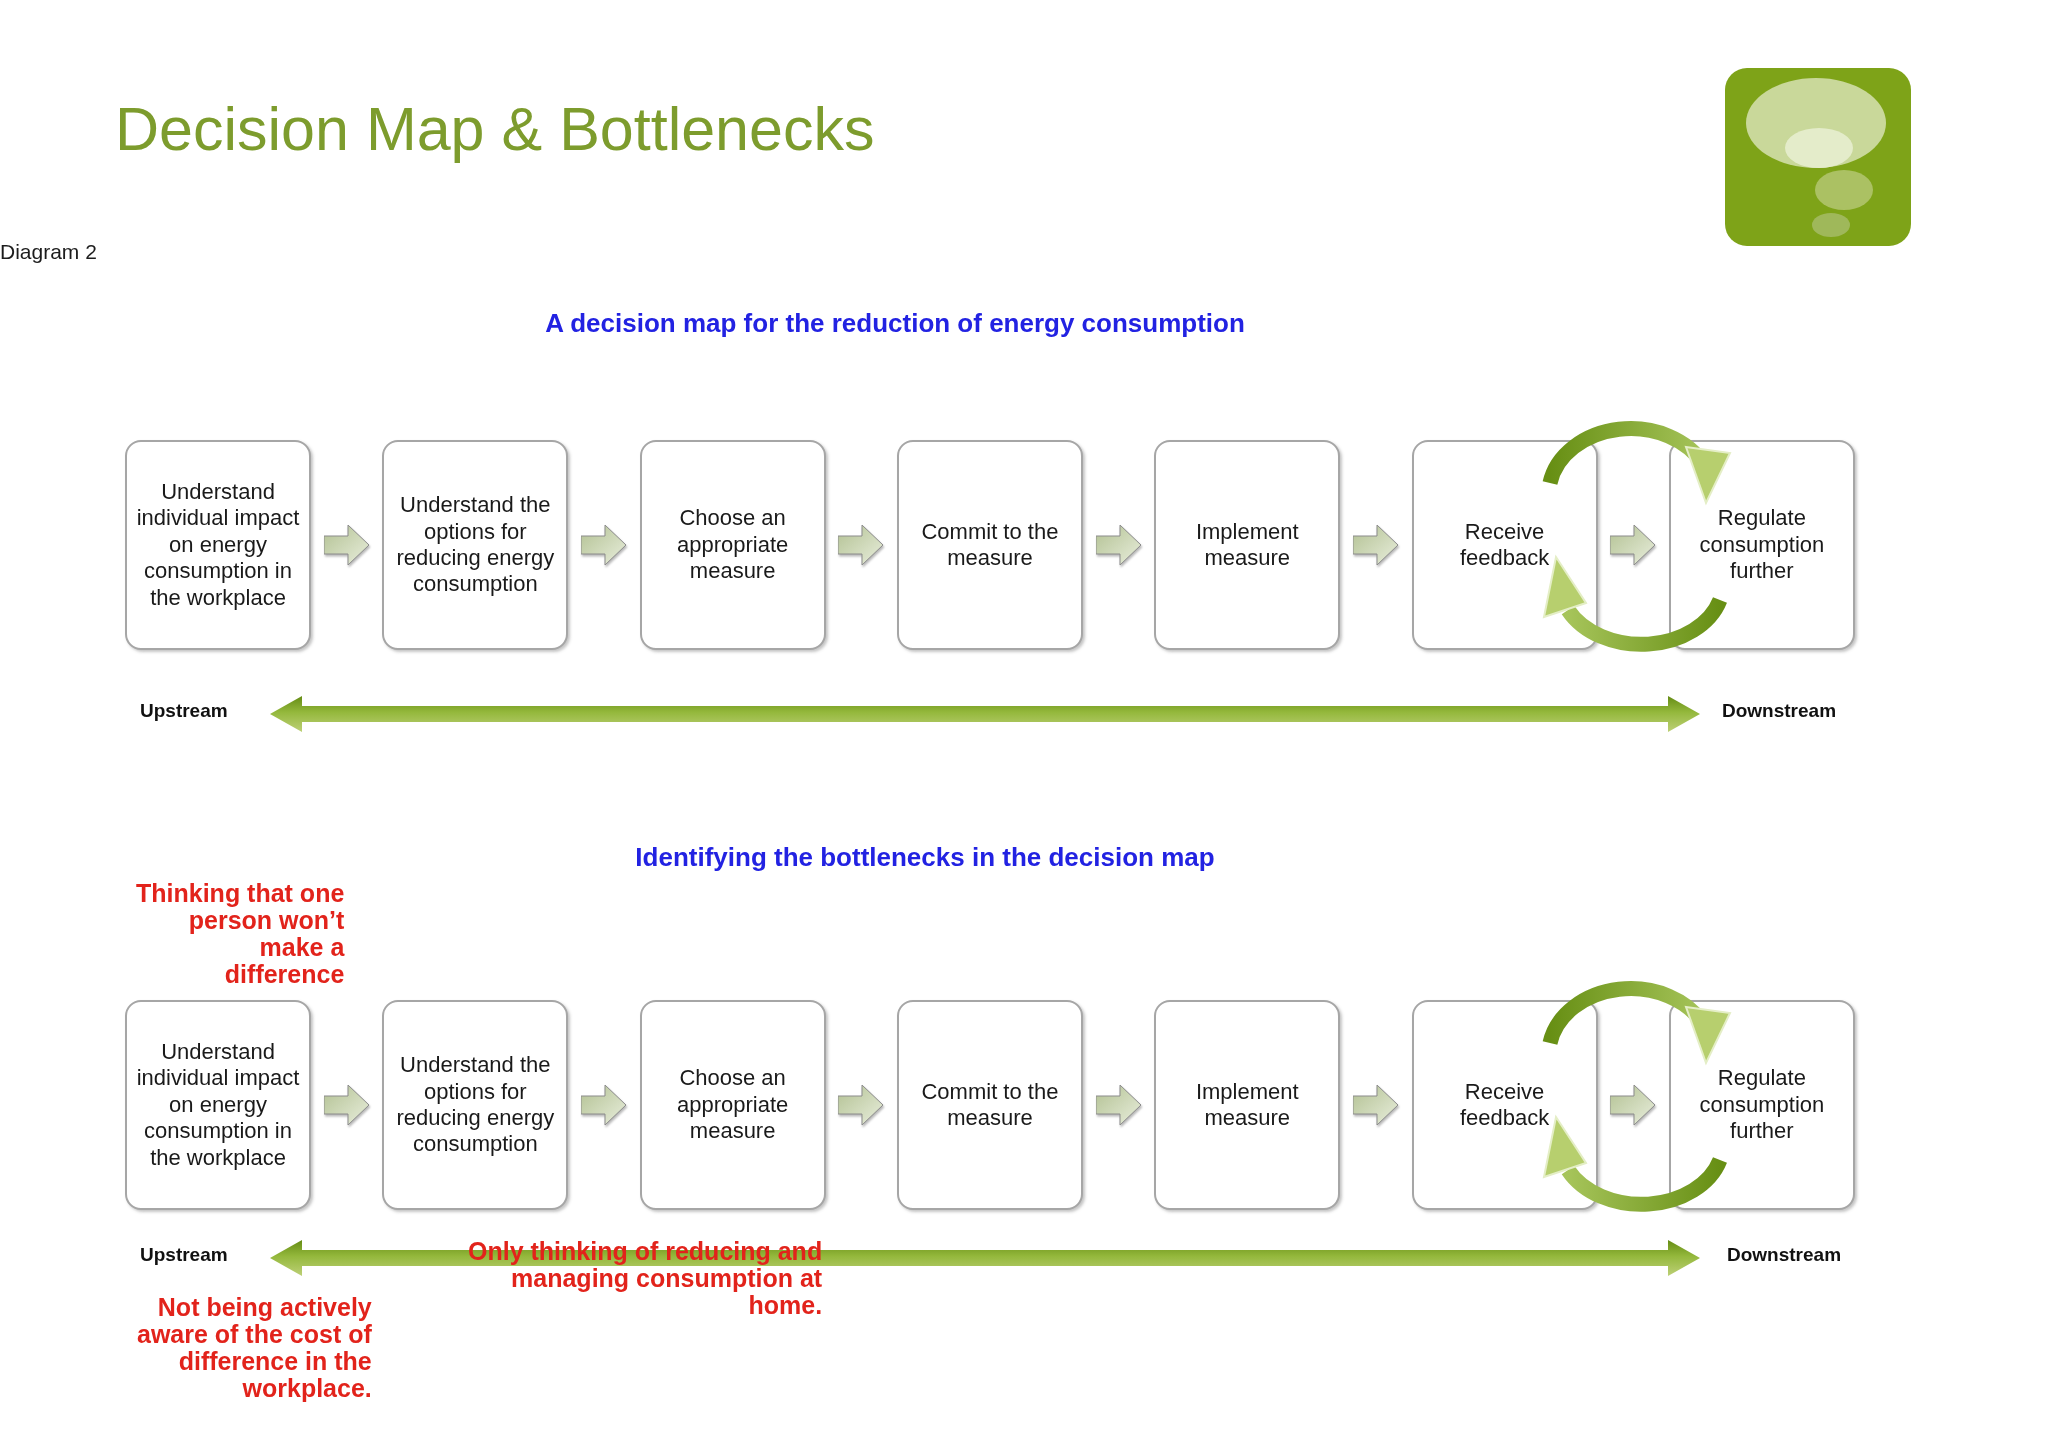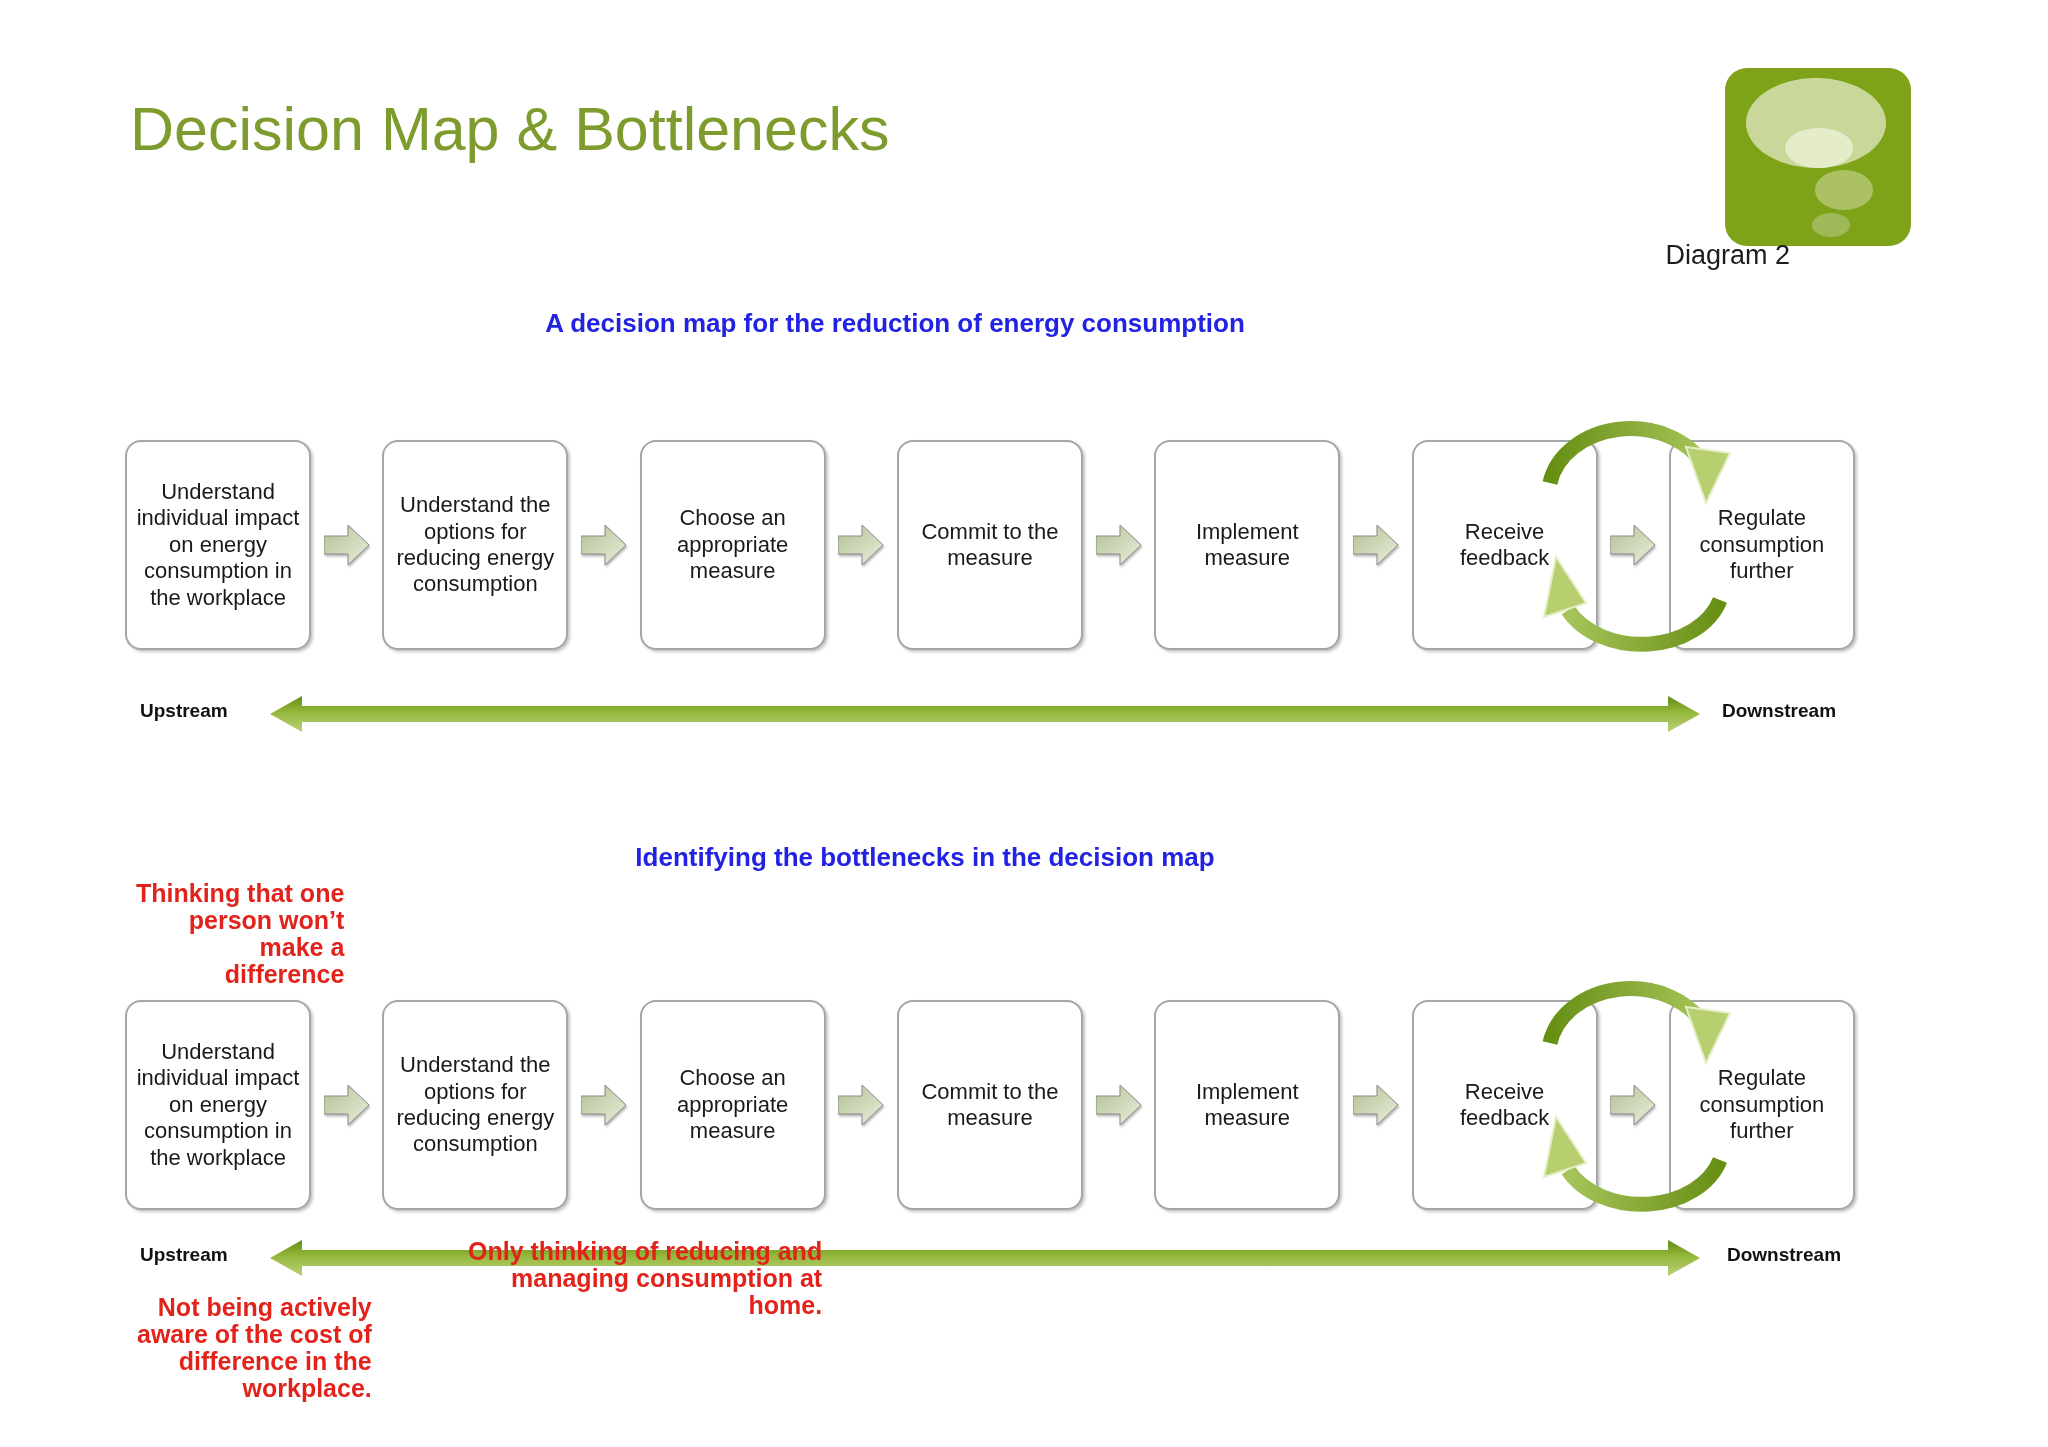--- a/index.html
+++ b/index.html
@@ -2,25 +2,25 @@
 <html><head>
 <meta charset="utf-8">
 <style>
   html,body{margin:0;padding:0;background:#ffffff;}
   .page{
     position:relative;width:2048px;height:1447px;background:#ffffff;overflow:hidden;
     font-family:"Liberation Sans", sans-serif;color:#1a1a1a;
   }
   .page-title{
     position:absolute;left:115px;top:96px;font-size:61px;line-height:66px;
-    color:#7d9c2d;font-weight:400;letter-spacing:0px;white-space:nowrap;margin-left:15px;
+    color:#7d9c2d;font-weight:400;letter-spacing:0px;white-space:nowrap;
   }
   .logo{position:absolute;left:1725px;top:68px;width:186px;height:178px;}
   .diagram-heading{
-    position:absolute;font-size:27px;color:#1c1c1c;text-align:right;font-weight:400;
+    position:absolute;font-size:21px;color:#1c1c1c;text-align:left;font-weight:400;
   }
   .diagram-subtitle{
     position:absolute;font-size:26px;color:#2222e2;font-weight:700;text-align:center;
   }
   .hdr-d2{left:0;width:1790px;}
   .hdr-d3{left:25px;width:1800px;}
   .flow-row{
     position:absolute;left:125px;width:1730px;height:210px;
     display:flex;justify-content:space-between;align-items:center;
   }

